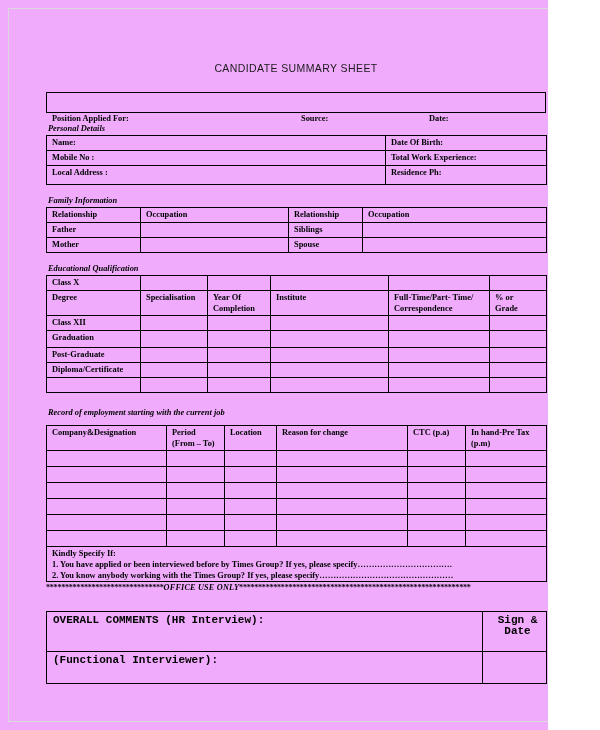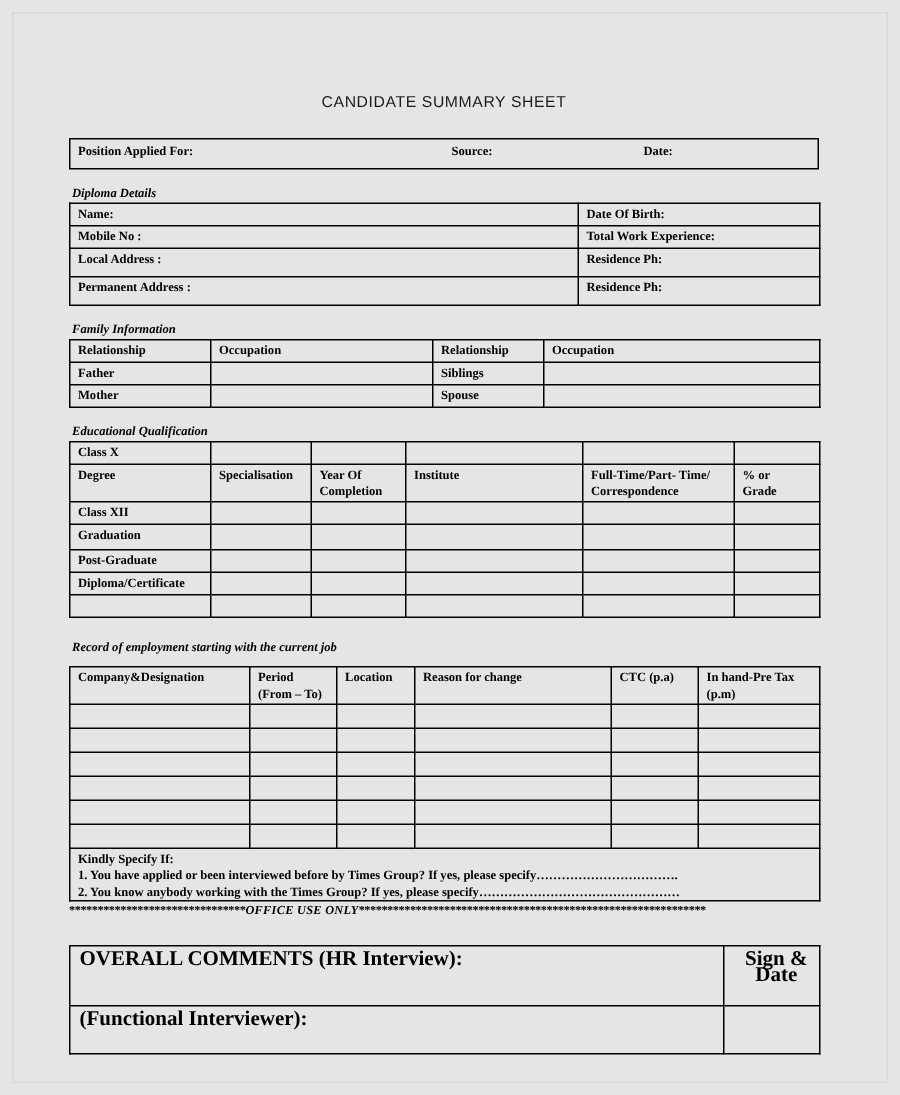--- a/index.html
+++ b/index.html
@@ -2,23 +2,23 @@
 <html><head>
 <meta charset="utf-8">
 <style>
   html, body {
     margin: 0;
     padding: 0;
     background: #ffffff;
   }
   .page {
     position: relative;
-    width: 600px;
+    width: 548px;
     height: 730px;
-    background: #e5e5e5;
+    background: #f0abfc;
     box-sizing: border-box;
     overflow: hidden;
     font-family: "Liberation Serif", "DejaVu Serif", serif;
     color: #000000;
   }
   .page-border {
     position: absolute;
     left: 8px;
     top: 8px;
     width: 584px;
@@ -71,21 +71,21 @@
     width: 500px;
     border: 1.4px solid #000000;
     box-sizing: border-box;
   }
   .applied-row {
     position: relative;
     height: 19px;
     font-size: 8.4px;
     font-weight: bold;
   }
-  .applied-row span { position: absolute; top: 3px; }
+  .applied-row span { position: absolute; top: 21px; }
   .sp-pos { left: 5px; }
   .sp-src { left: 254px; }
   .sp-date { left: 382px; }
   .gap6 { height: 6px; }
   .gap10 { height: 10px; }
   .gap12 { height: 12px; }
   .gap14 { height: 14px; }
   .gap18 { height: 18px; }
   .spec-cell {
     padding: 2px 4px 3px 5px;
@@ -111,25 +111,26 @@
     font-size: 8.4px;
     font-weight: bold;
     font-style: italic;
   }
   .salary-row span { position: absolute; top: 4px; }
   .sp-sal { left: 5px; }
   .sp-not { left: 404px; }
   table.comments { width: 500px; border-collapse: collapse; table-layout: fixed; }
   table.comments td {
     border: 1.4px solid #000000;
-    font-size: 14px;
+    font-size: 11px;
     font-weight: bold;
     vertical-align: top;
     padding: 3px 0 0 6px;
     line-height: 11px;
+    font-family: Liberation Mono, monospace;
   }
   td.sign { text-align: center; padding-left: 2px; padding-right: 2px; }
   table.thickedge { border: 1.4px solid #000000; }
 </style>
 </head>
 <body>
 
 <div class="page">
   <div class="page-border"></div>
 
@@ -142,41 +143,37 @@
     <div class="outer-box">
       <div class="applied-row">
         <span class="sp-pos">Position Applied For:</span>
         <span class="sp-src">Source:</span>
         <span class="sp-date">Date:</span>
       </div>
     </div>
 
     <div class="gap10"></div>
 
-    <div class="section-label">Diploma Details</div>
+    <div class="section-label">Personal Details</div>
     <table class="form thickedge">
       <colgroup>
           <col style="width:339px">
           <col style="width:161px">
         </colgroup>
       <tbody>
         <tr>
           <td>Name:</td>
           <td>Date Of Birth:</td>
         </tr>
         <tr>
           <td>Mobile No :</td>
           <td>Total Work Experience:</td>
         </tr>
         <tr>
           <td style="height:16px">Local Address  :</td>
-          <td style="height:16px">Residence Ph:</td>
-        </tr>
-        <tr>
-          <td style="height:16px">Permanent Address :</td>
           <td style="height:16px">Residence Ph:</td>
         </tr>
       </tbody>
     </table>
 
     <div class="gap10"></div>
 
     <div class="section-label">Family Information</div>
     <table class="form thickedge">
       <colgroup>

